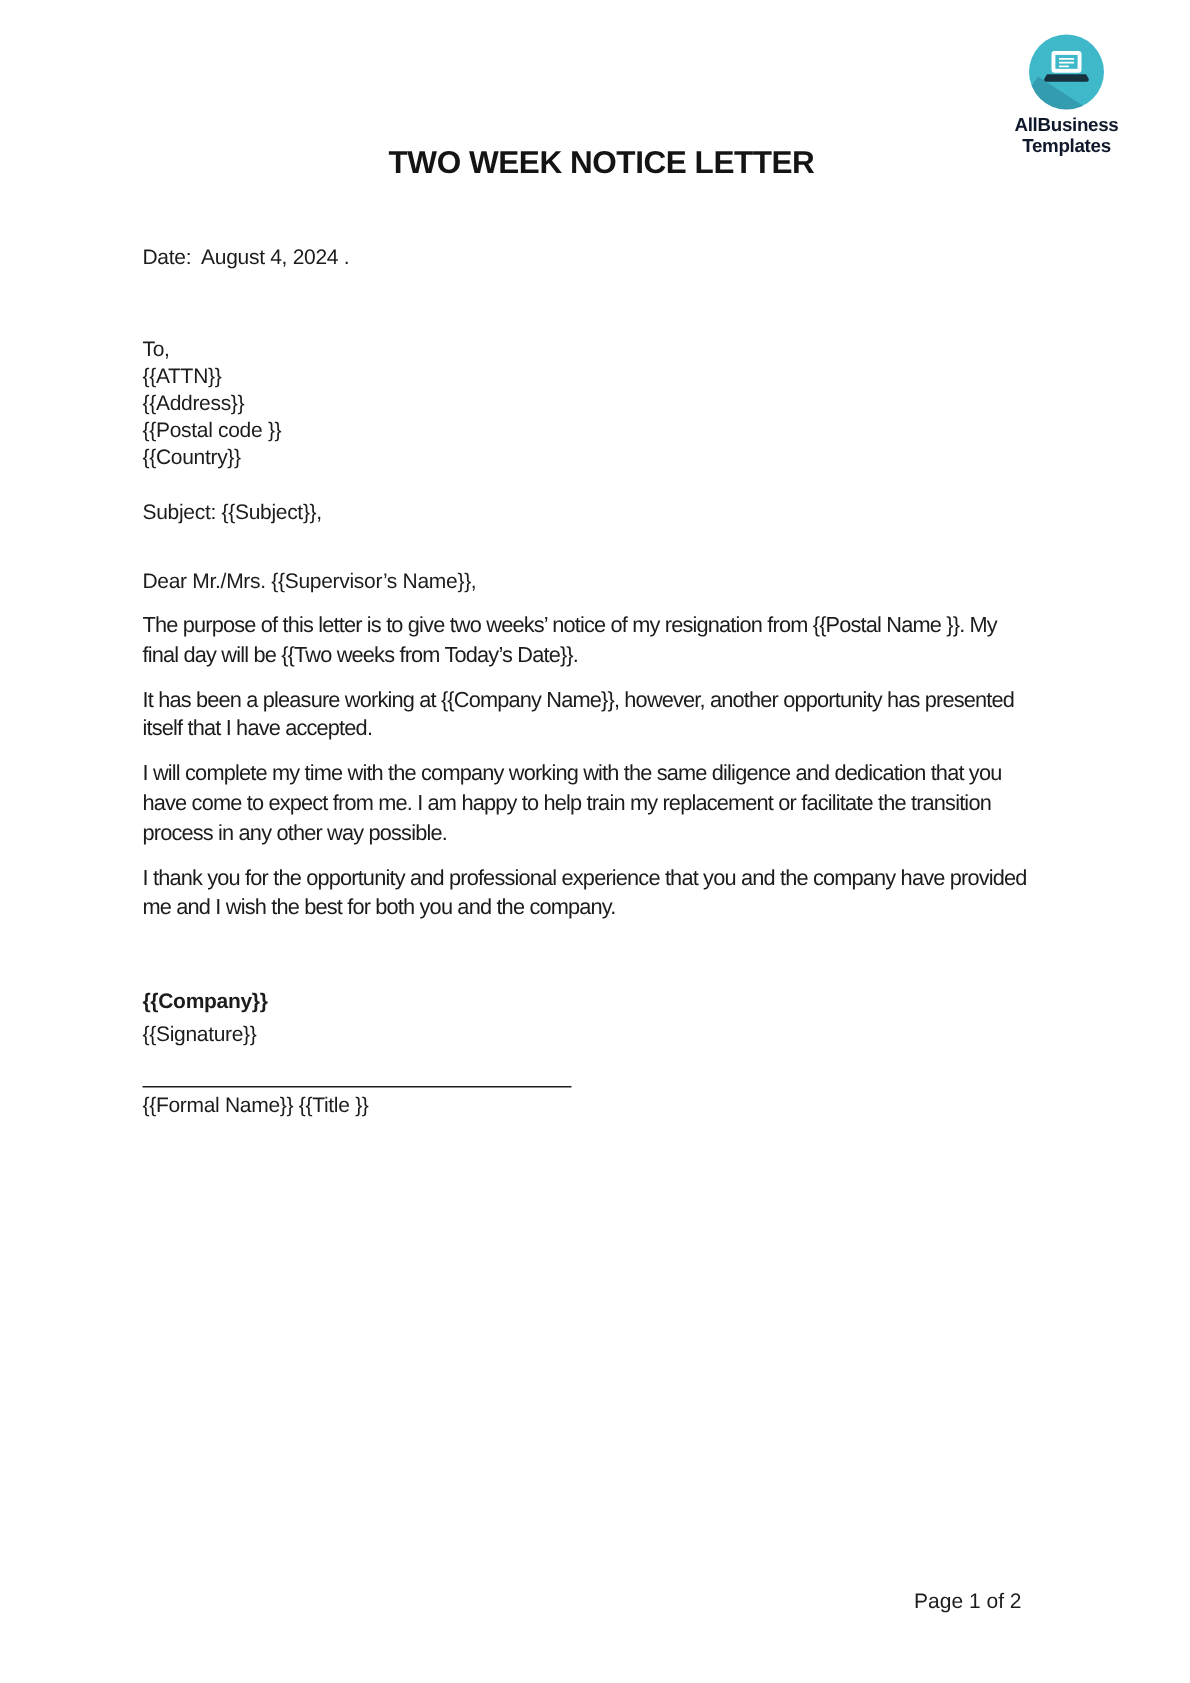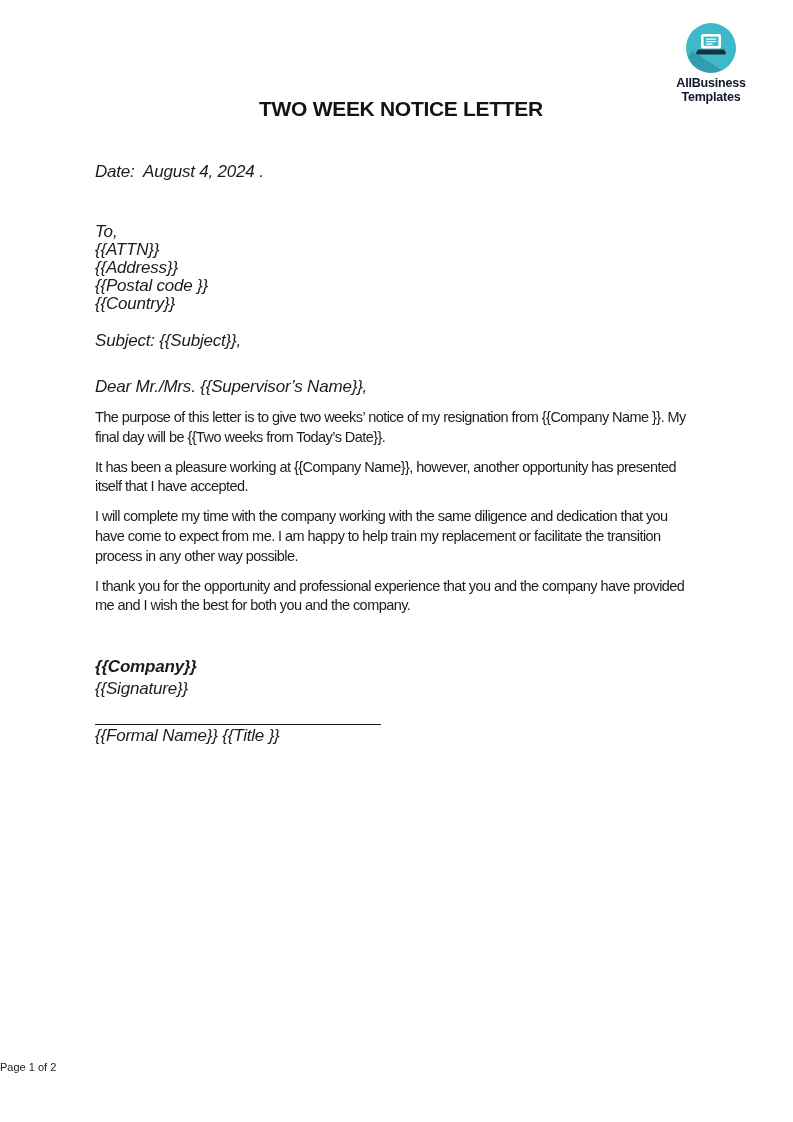--- a/index.html
+++ b/index.html
@@ -24,21 +24,21 @@
     transform: rotate(33deg); transform-origin: 0 0;
   }
   .logo-svg { position: absolute; left: 0; top: 0; }
   .logo-text {
     margin-top: 3px; font-size: 12.5px; font-weight: 700;
     color: #0f172a; line-height: 14px; letter-spacing: -0.2px;
   }
 
   
   .content { position: absolute; left: 95px; top: 0; width: 612px; }
-  .t { font-size: 17px; line-height: 18px; letter-spacing: -0.2px; font-style: italic; }
+  .t { font-size: 14px; line-height: 18px; letter-spacing: -0.2px; }
   .title {
     margin-top: 97px; text-align: center;
     font-size: 21px; font-weight: 700; line-height: 24px; letter-spacing: -0.3px;
     color: #141414;
   }
   .date-line { margin-top: 41px; white-space: pre; line-height: 19px; }
   .recipient { margin-top: 42px; }
   .recipient div { white-space: pre; }
   .subject { margin-top: 19px; }
   .salutation { margin-top: 28px; }
@@ -47,21 +47,21 @@
   .pline { white-space: nowrap; }
   .closing { margin-top: 40px; }
   .company { margin-top: 42px; font-weight: 700; }
   .signature { margin-top: 4px; }
   .sig-rule { margin-top: 26px; width: 286px; height: 0; border-bottom: 1.4px solid #1c1c1c; }
   .signer { margin-top: 2px; white-space: pre; }
 
   
   .footer {
     position: absolute; top: 1060px; left: 0; width: 681px;
-    text-align: left; font-size: 11px; line-height: 14px; color: #1c1c1c;
+    text-align: right; font-size: 14px; line-height: 14px; color: #1c1c1c;
   }
 </style>
 </head>
 <body>
 
 <div class="page">
 
   <div class="logo">
     <div class="logo-circle">
       <div class="logo-shadow"></div>
@@ -92,21 +92,21 @@
       <div>{{Address}}</div>
       <div>{{Postal code }}</div>
       <div>{{Country}}</div>
     </div>
 
     <div class="subject t">Subject: {{Subject}},</div>
 
     <div class="salutation t">Dear Mr./Mrs. {{Supervisor’s Name}},</div>
 
     <div class="paragraph first">
-      <div class="pline">The purpose of this letter is to give two weeks’ notice of my resignation from {{Company Name }}. My</div>
+      <div class="pline">The purpose of this letter is to give two weeks’ notice of my resignation from {{Postal Name }}. My</div>
       <div class="pline">final day will be {{Two weeks from Today’s Date}}.</div>
     </div>
 
     <div class="paragraph">
       <div class="pline">It has been a pleasure working at {{Company Name}}, however, another opportunity has presented</div>
       <div class="pline">itself that I have accepted.</div>
     </div>
 
     <div class="paragraph">
       <div class="pline">I will complete my time with the company working with the same diligence and dedication that you</div>

